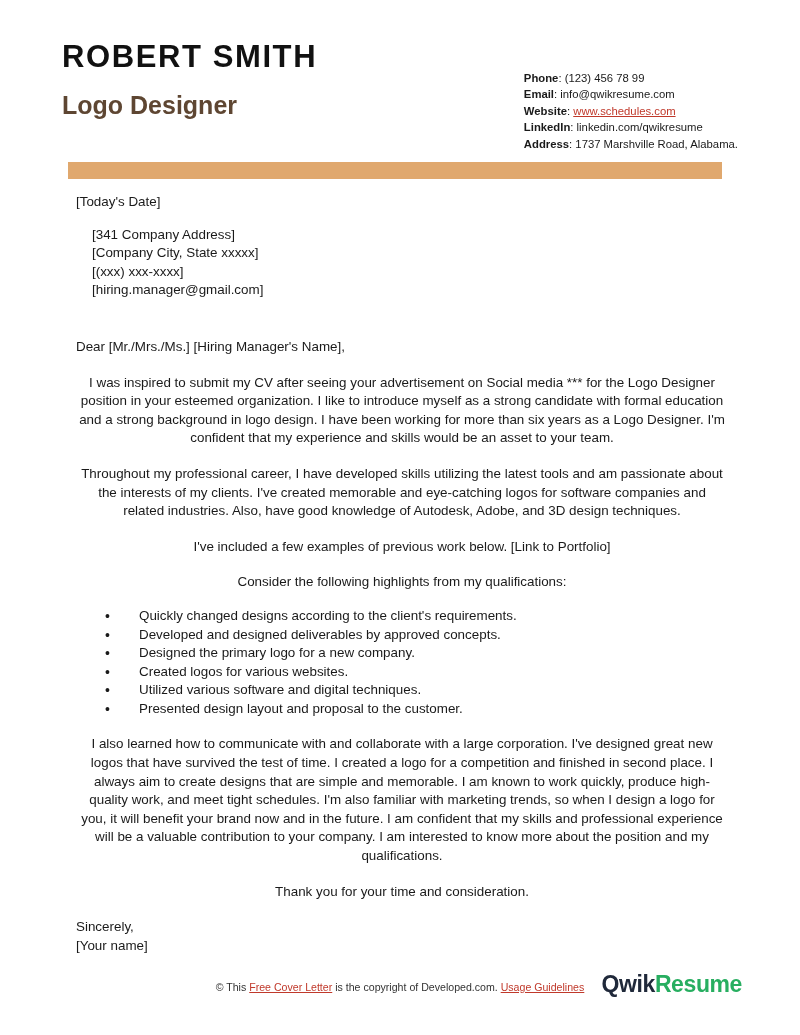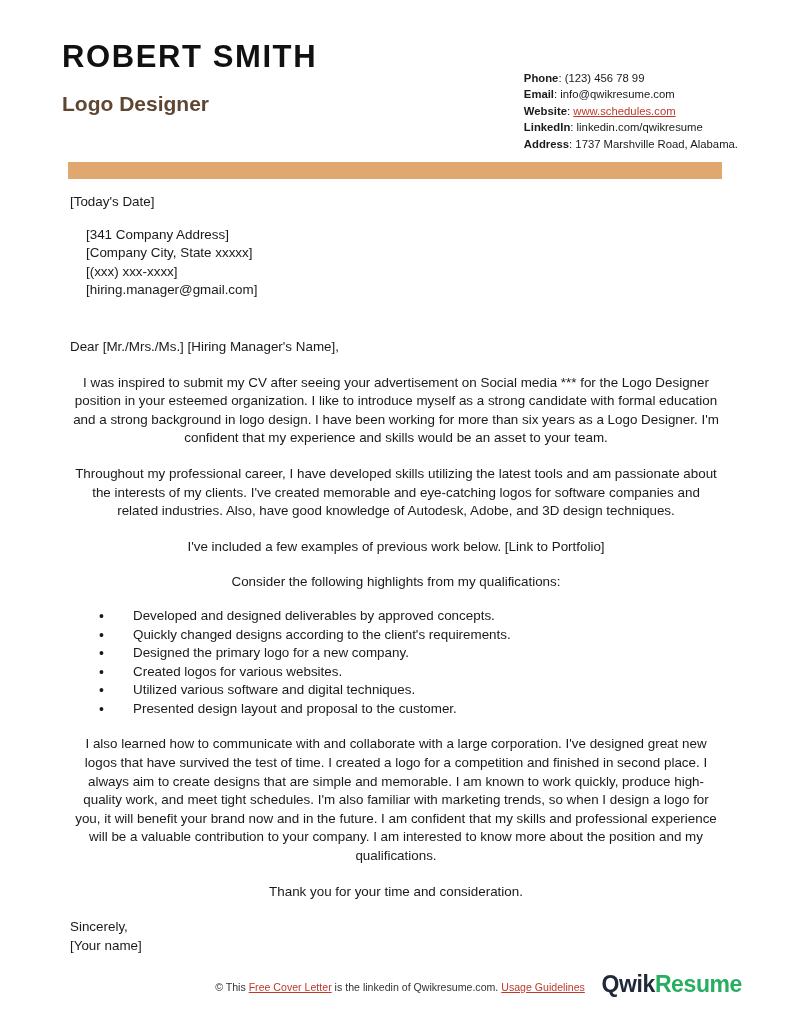--- a/index.html
+++ b/index.html
@@ -35,21 +35,21 @@
   .name {
     font-size: 31px;
     font-weight: bold;
     letter-spacing: 1.6px;
     color: #111111;
     line-height: 1.1;
     margin: 0;
     white-space: nowrap;
   }
   .role {
-    font-size: 21px;
+    font-size: 25px;
     font-weight: bold;
     color: #5e4632;
     margin: 18px 0 0 0;
     line-height: 1.1;
   }
 
   .contact {
     text-align: left;
     font-size: 11.3px;
     line-height: 16.4px;
@@ -71,21 +71,21 @@
     left: 68px;
     width: 654px;
     height: 17px;
     background: #e0a86e;
   }
 
   
   .content {
     position: absolute;
     top: 193px;
-    left: 70px;
+    left: 76px;
     width: 652px;
     font-size: 13.4px;
     line-height: 18.6px;
     color: #1a1a1a;
   }
   .date-line { margin: 0 0 14px 0; }
   .recipient { margin: 0 0 0 16px; }
   .recipient div { line-height: 18.6px; }
 
   .salutation { margin: 38px 0 0 0; }
@@ -193,39 +193,39 @@
     </div>
 
     <div class="salutation">Dear [Mr./Mrs./Ms.] [Hiring Manager's Name],</div>
 
     <p class="para">I was inspired to submit my CV after seeing your advertisement on Social media *** for the Logo Designer position in your esteemed organization. I like to introduce myself as a strong candidate with formal education and a strong background in logo design. I have been working for more than six years as a Logo Designer. I'm confident that my experience and skills would be an asset to your team.</p>
     <p class="para">Throughout my professional career, I have developed skills utilizing the latest tools and am passionate about the interests of my clients. I've created memorable and eye-catching logos for software companies and related industries. Also, have good knowledge of Autodesk, Adobe, and 3D design techniques.</p>
     <p class="para">I've included a few examples of previous work below. [Link to Portfolio]</p>
     <p class="para">Consider the following highlights from my qualifications:</p>
 
     <ul class="highlights">
+      <li>Quickly changed designs according to the client's requirements.</li>
       <li>Developed and designed deliverables by approved concepts.</li>
-      <li>Quickly changed designs according to the client's requirements.</li>
       <li>Designed the primary logo for a new company.</li>
       <li>Created logos for various websites.</li>
       <li>Utilized various software and digital techniques.</li>
       <li>Presented design layout and proposal to the customer.</li>
     </ul>
 
     <p class="para">I also learned how to communicate with and collaborate with a large corporation. I've designed great new logos that have survived the test of time. I created a logo for a competition and finished in second place. I always aim to create designs that are simple and memorable. I am known to work quickly, produce high-quality work, and meet tight schedules. I'm also familiar with marketing trends, so when I design a logo for you, it will benefit your brand now and in the future. I am confident that my skills and professional experience will be a valuable contribution to your company. I am interested to know more about the position and my qualifications.</p>
     <p class="para">Thank you for your time and consideration.</p>
 
     <div class="closing">
       <div>Sincerely,</div>
       <div>[Your name]</div>
     </div>
   </div>
 
   <div class="footer">
     <div class="footer-text">
-      <span>© This </span><a class="link-red" href="#">Free Cover Letter</a><span> is the linkedin of Qwikresume.com. </span><a class="link-red" href="#">Usage Guidelines</a>
+      <span>© This </span><a class="link-red" href="#">Free Cover Letter</a><span> is the copyright of Developed.com. </span><a class="link-red" href="#">Usage Guidelines</a>
     </div>
     <div class="brand">
       <span class="qwik">Qwik</span><span class="resume">Resume</span>
     </div>
   </div>
 
 </div>
 
 </body></html>

